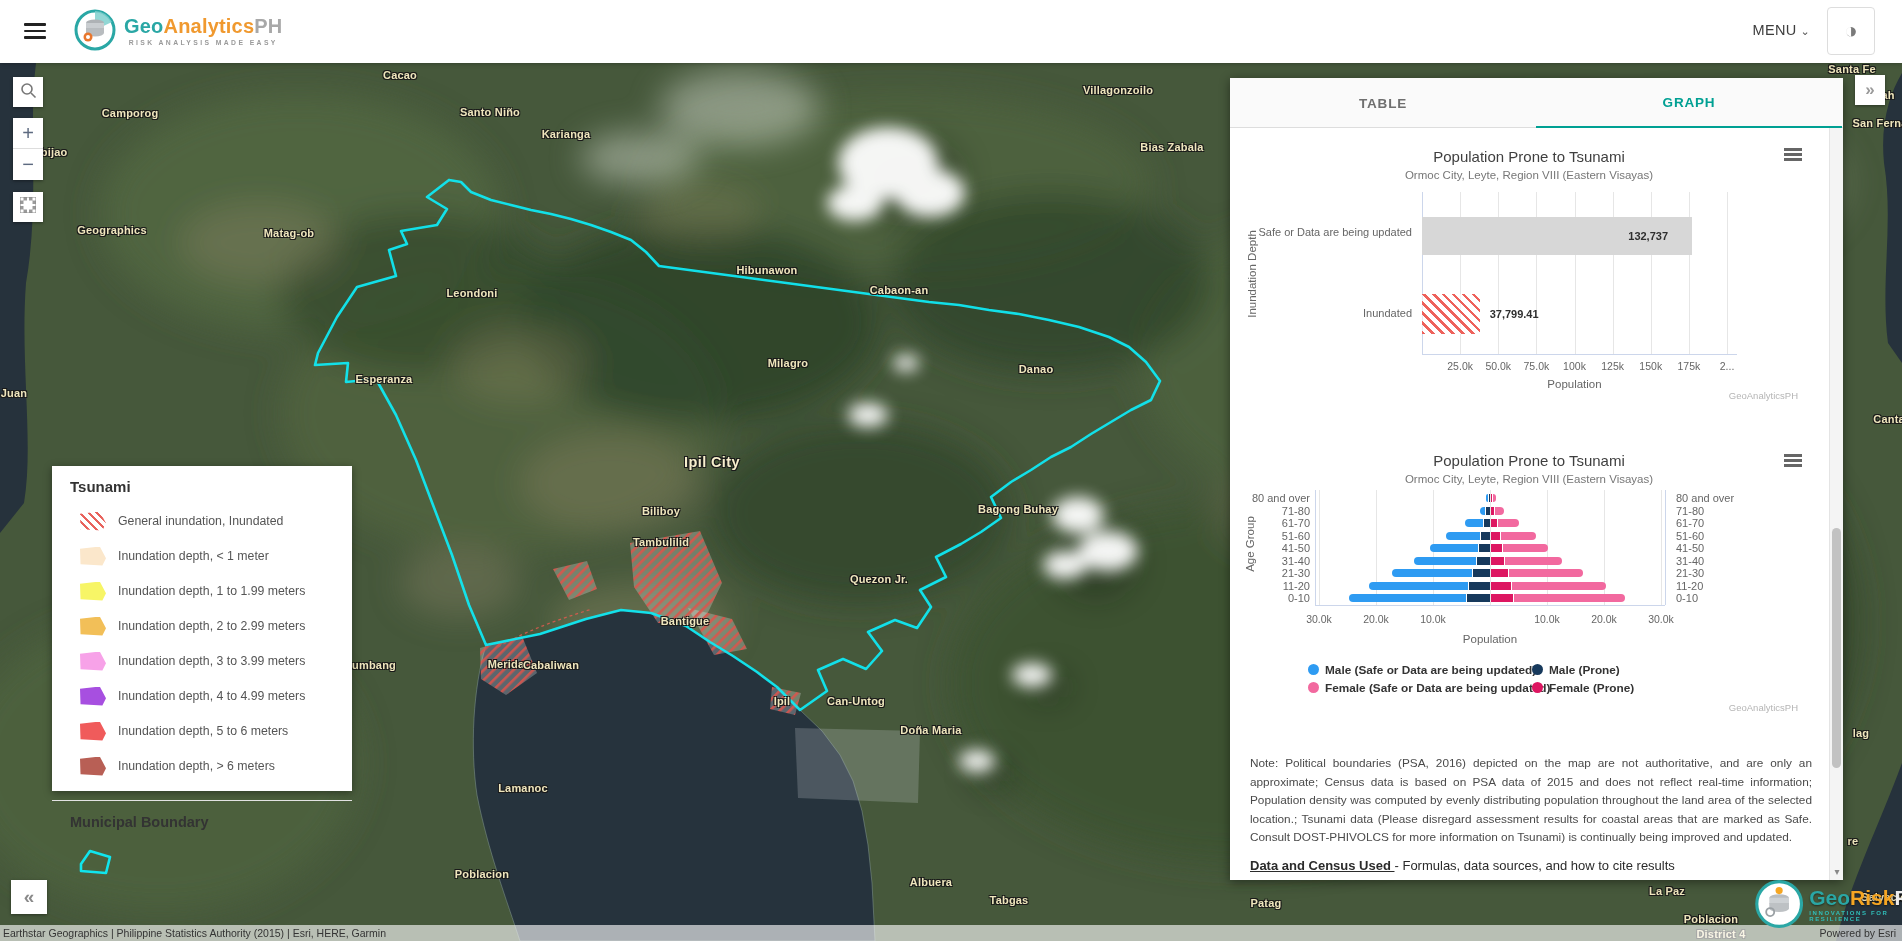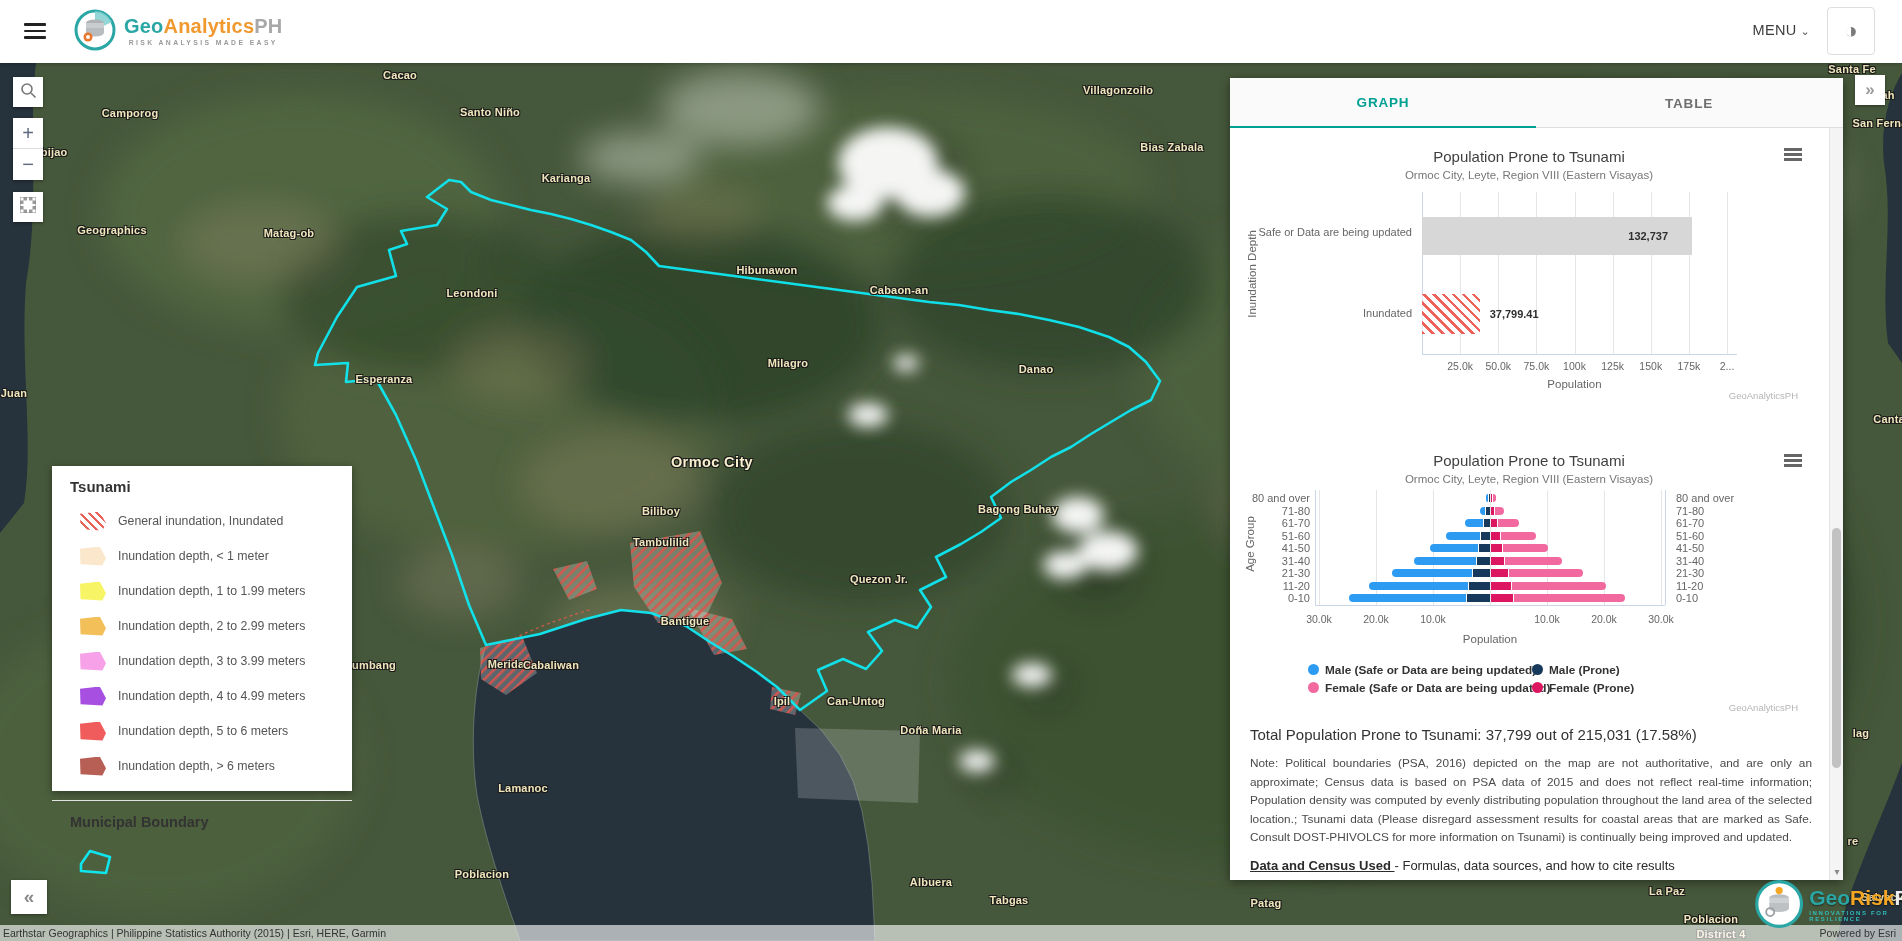--- a/index.html
+++ b/index.html
@@ -192,25 +192,25 @@
       </g>
       <g filter="url(#b16)" fill="#cfd6c9" opacity=".5">
         <ellipse cx="740" cy="45" rx="80" ry="38"></ellipse>
         <ellipse cx="640" cy="95" rx="60" ry="26"></ellipse>
       </g>
     </g>
   </svg>
 </div>
 
 <div class="label-layer">
-  <span class="map-label big" id="city-label" style="left: 712px; top: 462px;">Ormoc City</span>
+  <span class="map-label big" id="city-label" style="left: 712px; top: 462px;">Ipil City</span>
 <span class="map-label" style="left: 130px; top: 113px;">Camporog</span>
     <span class="map-label" style="left: 400px; top: 75px;">Cacao</span>
     <span class="map-label" style="left: 490px; top: 112px;">Santo Niño</span>
-    <span class="map-label" style="left: 566px; top: 134px; margin-top: 44px;">Karianga</span>
+    <span class="map-label" style="left: 566px; top: 134px;">Karianga</span>
     <span class="map-label" style="left: 1118px; top: 90px;">Villagonzoilo</span>
     <span class="map-label" style="left: 50px; top: 152px;">Abijao</span>
     <span class="map-label" style="left: 1172px; top: 147px;">Bias Zabala</span>
     <span class="map-label" style="left: 112px; top: 230px;">Geographics</span>
     <span class="map-label" style="left: 289px; top: 233px;">Matag-ob</span>
     <span class="map-label" style="left: 767px; top: 270px;">Hibunawon</span>
     <span class="map-label" style="left: 472px; top: 293px;">Leondoni</span>
     <span class="map-label" style="left: 899px; top: 290px;">Cabaon-an</span>
     <span class="map-label" style="left: 788px; top: 363px;">Milagro</span>
     <span class="map-label" style="left: 1036px; top: 369px; text-align: right;">Danao</span>
@@ -357,22 +357,22 @@
   <div class="menu-label">
     <span>MENU</span><span class="caret">⌄</span>
   </div>
   <div class="theme-btn">
     <span>◑</span>
   </div>
 </div>
 
 <div class="panel">
   <div class="tabs">
+    <div class="tab">TABLE</div>
     <div class="tab active">GRAPH</div>
-    <div class="tab">TABLE</div>
   </div>
 
   <div class="chart" id="chart1" style="top:50px; height:300px">
     <div class="c-title" style="top:20px">Population Prone to Tsunami</div>
     <div class="c-sub" style="top:41px">Ormoc City, Leyte, Region VIII (Eastern Visayas)</div>
     <div class="c-menu" style="top:20px">
         <span></span>
         <span></span>
         <span></span>
       </div>
@@ -489,21 +489,20 @@
       <div class="leg-txt" style="left: 95px; top: 225px;">Male (Safe or Data are being updated)</div>
       <div class="leg-dot" style="left: 78px; top: 244px; background: rgb(242, 105, 159);"></div>
       <div class="leg-txt" style="left: 95px; top: 243px;">Female (Safe or Data are being updated)</div>
       <div class="leg-dot" style="left: 302px; top: 226px; background: rgb(23, 57, 92);"></div>
       <div class="leg-txt" style="left: 319px; top: 225px;">Male (Prone)</div>
       <div class="leg-dot" style="left: 302px; top: 244px; background: rgb(221, 22, 97);"></div>
       <div class="leg-txt" style="left: 319px; top: 243px;">Female (Prone)</div>
       <div class="credit" style="top: 264px;">GeoAnalyticsPH</div>
     </div>
 
-  <div class="total-line">Total Population Prone to Tsunami: 37,799 out of 215,031 (17.58%)</div>
   <div class="note">Note: Political boundaries (PSA, 2016) depicted on the map are not authoritative, and are only an approximate; Census data is based on PSA data of 2015 and does not reflect real-time information; Population density was computed by evenly distributing population throughout the land area of the selected location.; Tsunami data (Please disregard assessment results for coastal areas that are marked as Safe. Consult DOST-PHIVOLCS for more information on Tsunami) is continually being improved and updated.</div>
   <div class="dm-link"><span class="dm-bold">Data and Census Used </span><span>- Formulas, data sources, and how to cite results</span></div>
 
   <div class="pscroll">
     <div class="pthumb" style="top:400px; height:240px"></div>
     <div class="parrow" style="bottom:3px">▾</div>
   </div>
 </div>
 
 <div class="georisk">

